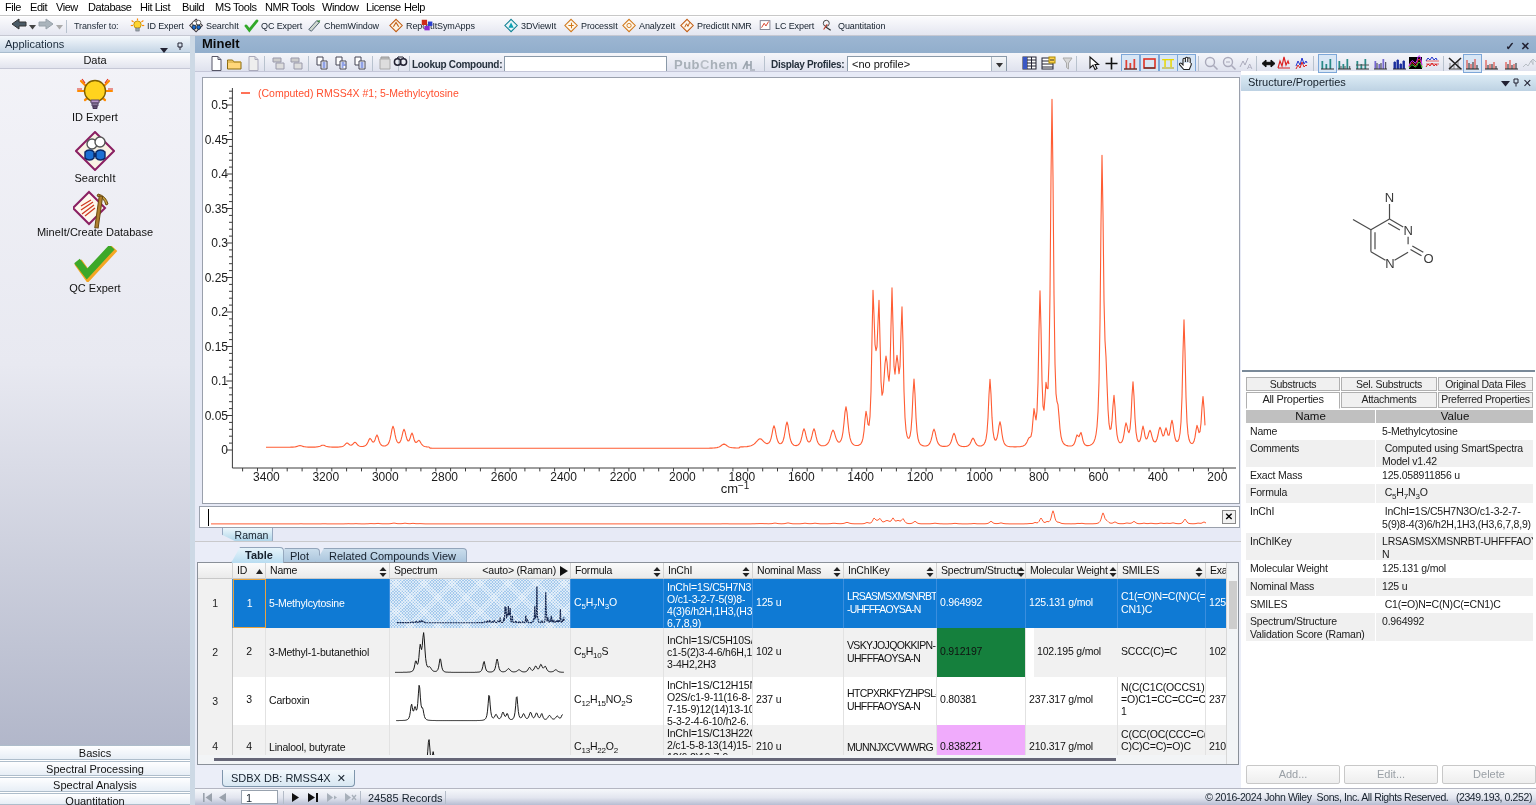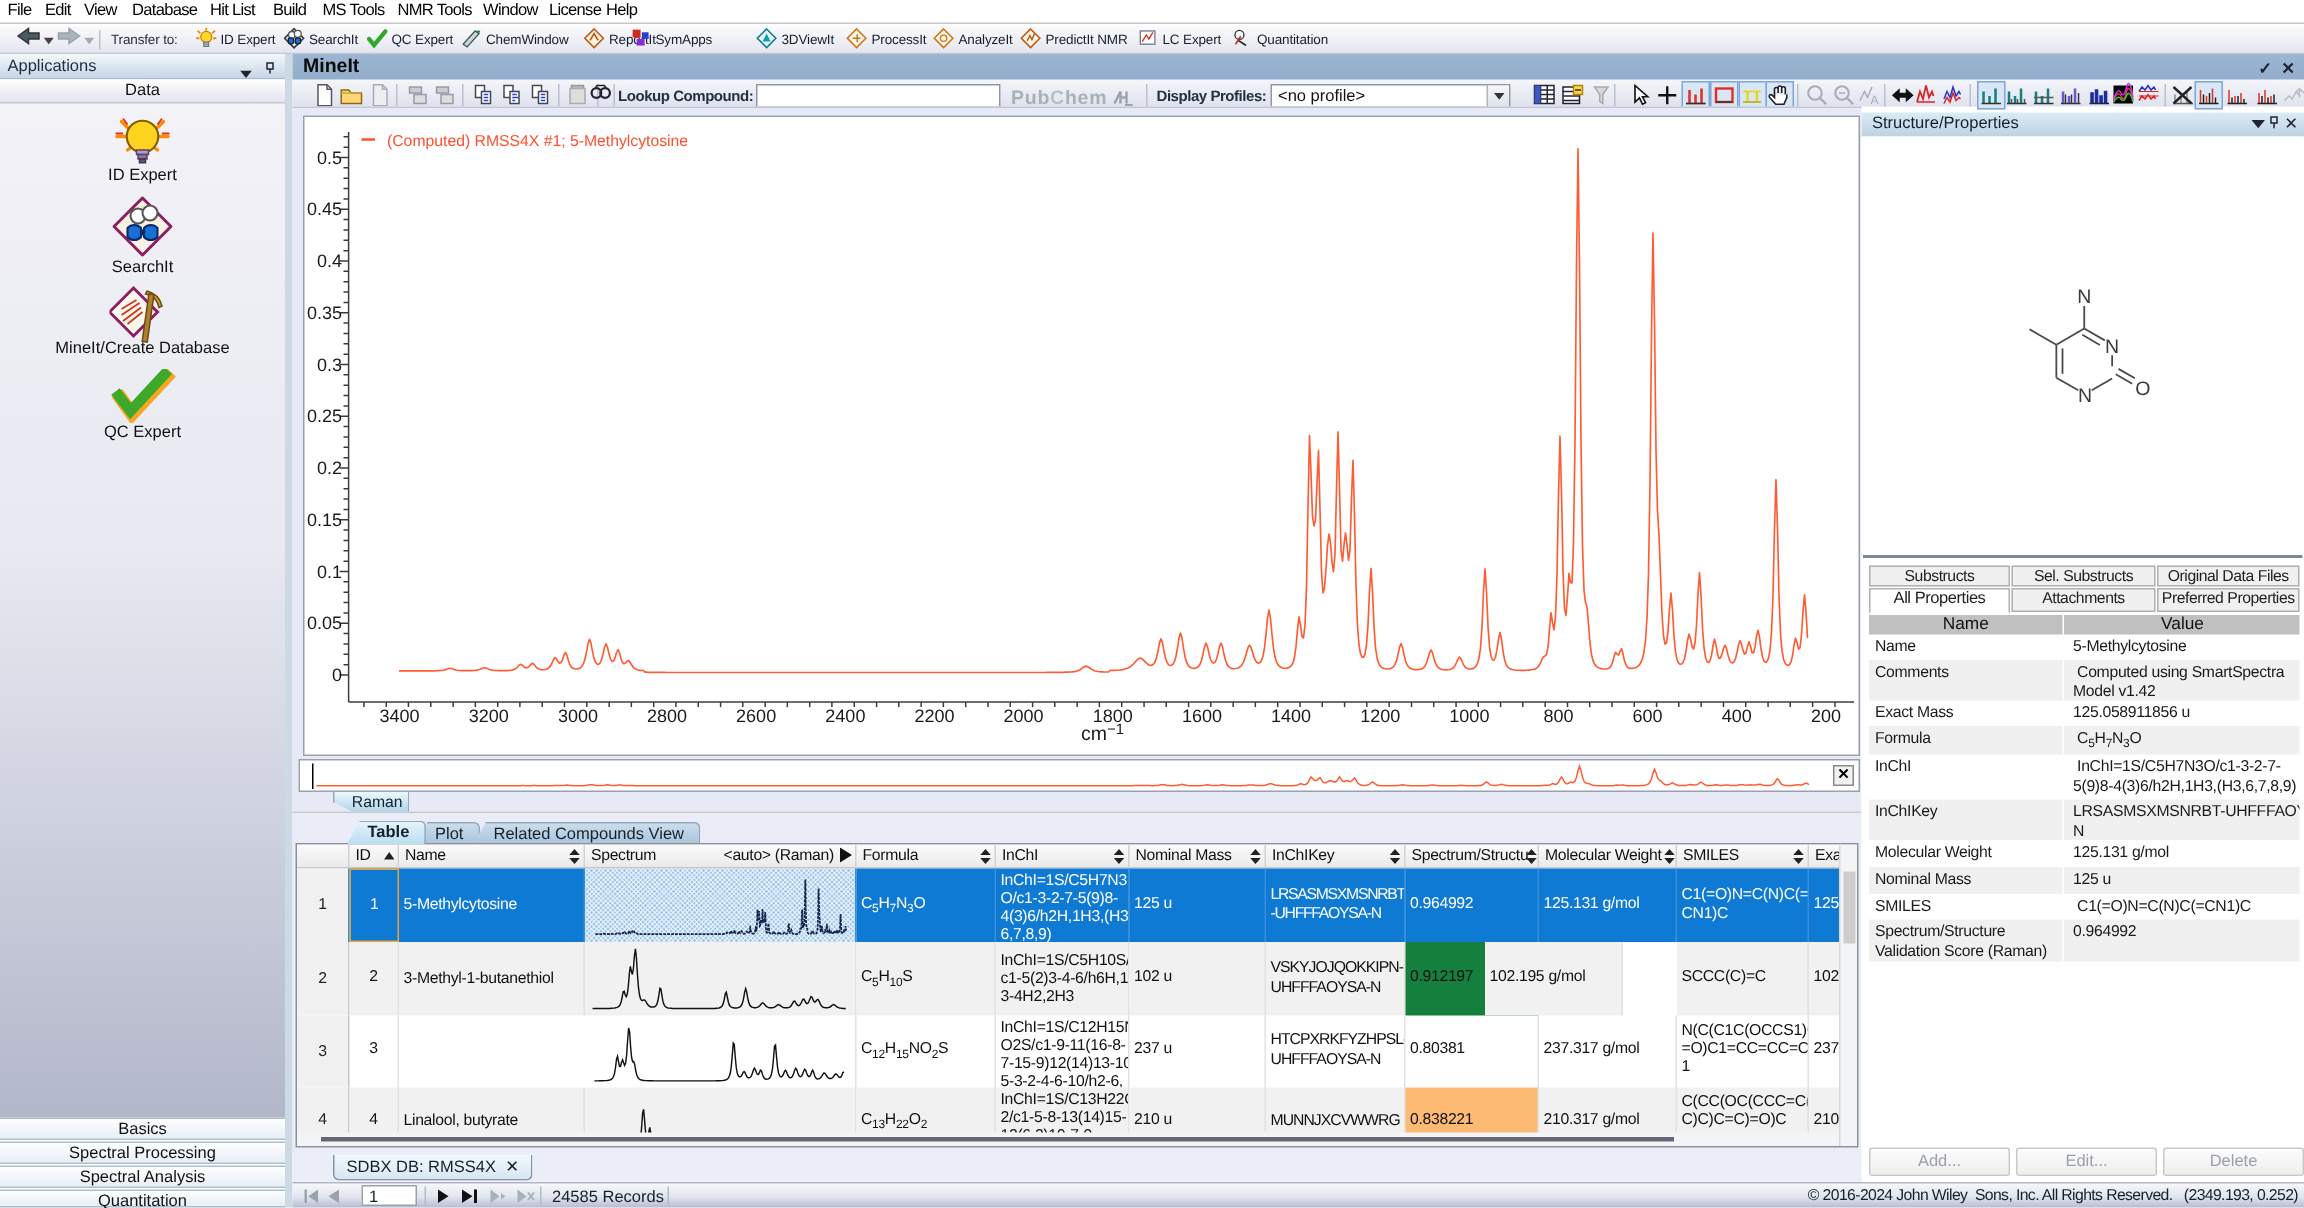--- a/index.html
+++ b/index.html
@@ -635,27 +635,28 @@
 <div class="gc" style="left:35px;width:33px;text-align:center;line-height:42px;background:#f1f1f1">2</div>
 <div class="gc" style="left:68px;width:124px;line-height:44px;background:#f1f1f1">3-Methyl-1-butanethiol</div>
 <div class="gc" style="left:192px;width:181px;background:#f1f1f1"><svg width="175" height="47" viewBox="0 0 180 48">
               <polyline points="2.1,43.4 2.8,43.4 3.5,43.4 4.2,43.4 4.9,43.4 5.6,43.4 6.3,43.4 7.0,43.4 7.7,43.4 8.4,43.4 9.1,43.4 9.8,43.4 10.5,43.3 11.2,43.3 11.9,43.3 12.6,43.3 13.3,43.3 14.0,43.3 14.7,43.2 15.4,43.2 16.1,43.1 16.8,43.1 17.5,43.0 18.2,42.8 18.9,42.6 19.6,42.3 20.3,41.8 21.0,40.8 21.7,38.9 22.4,35.6 23.1,31.9 23.8,31.6 24.5,34.1 25.2,35.2 25.9,33.5 26.6,28.3 27.3,19.7 28.0,14.5 28.7,17.7 29.4,20.0 30.1,16.0 30.8,7.3 31.5,2.5 32.2,9.0 32.9,20.4 33.6,29.1 34.3,34.1 35.0,36.7 35.7,37.8 36.4,37.9 37.1,37.6 37.8,37.6 38.5,38.3 39.2,39.5 39.9,40.6 40.6,41.4 41.3,41.9 42.0,42.3 42.7,42.4 43.4,42.4 44.1,42.4 44.8,42.1 45.5,41.5 46.2,40.4 46.9,38.1 47.6,34.0 48.3,29.5 49.0,30.0 49.7,34.8 50.4,38.7 51.1,40.8 51.8,41.9 52.5,42.4 53.2,42.8 53.9,43.0 54.6,43.1 55.3,43.2 56.0,43.2 56.7,43.3 57.4,43.3 58.1,43.3 58.8,43.3 59.5,43.3 60.2,43.4 60.9,43.4 61.6,43.4 62.3,43.4 63.0,43.4 63.7,43.4 64.4,43.4 65.1,43.4 65.8,43.4 66.5,43.4 67.2,43.4 67.9,43.4 68.6,43.4 69.3,43.4 70.0,43.4 70.7,43.4 71.4,43.4 72.1,43.4 72.8,43.4 73.5,43.4 74.2,43.4 74.9,43.4 75.6,43.4 76.3,43.4 77.0,43.4 77.7,43.4 78.4,43.4 79.1,43.4 79.8,43.4 80.5,43.4 81.2,43.4 81.9,43.4 82.6,43.4 83.3,43.4 84.0,43.4 84.7,43.3 85.4,43.3 86.1,43.3 86.8,43.2 87.5,43.2 88.2,43.1 88.9,43.0 89.6,42.7 90.3,42.3 91.0,41.5 91.7,40.0 92.4,37.2 93.1,33.3 93.8,32.2 94.5,35.5 95.2,39.0 95.9,41.0 96.6,42.0 97.3,42.5 98.0,42.8 98.7,42.9 99.4,43.0 100.1,43.0 100.8,43.0 101.5,42.9 102.2,42.7 102.9,42.4 103.6,41.9 104.3,41.0 105.0,39.3 105.7,36.3 106.4,32.1 107.1,29.7 107.8,32.1 108.5,36.3 109.2,39.3 109.9,41.0 110.6,41.9 111.3,42.4 112.0,42.6 112.7,42.8 113.4,42.8 114.1,42.8 114.8,42.6 115.5,42.4 116.2,42.0 116.9,41.3 117.6,40.5 118.3,39.7 119.0,39.6 119.7,40.1 120.4,41.0 121.1,41.8 121.8,42.3 122.5,42.6 123.2,42.8 123.9,42.9 124.6,42.9 125.3,42.8 126.0,42.7 126.7,42.5 127.4,42.1 128.1,41.6 128.8,41.0 129.5,40.7 130.2,40.9 130.9,41.4 131.6,42.0 132.3,42.4 133.0,42.7 133.7,42.8 134.4,42.9 135.1,42.9 135.8,42.8 136.5,42.7 137.2,42.4 137.9,41.9 138.6,41.0 139.3,39.7 140.0,38.5 140.7,38.3 141.4,39.3 142.1,40.5 142.8,41.2 143.5,41.4 144.2,41.0 144.9,40.1 145.6,38.6 146.3,37.1 147.0,36.9 147.7,38.1 148.4,39.4 149.1,40.0 149.8,39.7 150.5,38.6 151.2,36.7 151.9,35.2 152.6,35.6 153.3,37.3 154.0,38.7 154.7,39.0 155.4,38.3 156.1,37.3 156.8,37.2 157.5,38.5 158.2,40.2 158.9,41.3 159.6,42.1 160.3,42.5 161.0,42.7 161.7,42.8 162.4,42.9 163.1,42.8 163.8,42.7 164.5,42.5 165.2,42.2 165.9,41.6 166.6,41.0 167.3,40.7 168.0,40.9 168.7,41.5 169.4,42.1 170.1,42.5 170.8,42.8 171.5,43.0 172.2,43.1 172.9,43.2 173.6,43.3 174.3,43.3 175.0,43.3 175.7,43.3" fill="none" stroke="#111" stroke-width="1"></polyline>
             </svg></div>
 <div class="gc" style="left:373px;width:93px;line-height:42px;background:#f1f1f1">C<sub>5</sub>H<sub>1</sub><sub>0</sub>S</div>
 <div class="gc" style="left:466px;width:89px;padding-top:6px;background:#f1f1f1">InChI=1S/C5H10S/<br>c1-5(2)3-4-6/h6H,1,<br>3-4H2,2H3</div>
 <div class="gc" style="left:555px;width:91px;line-height:42px;background:#f1f1f1">102 u</div>
 <div class="gc" style="left:646px;width:93px;line-height:13px;padding-top:11px;background:#f1f1f1;letter-spacing:-0.65px">VSKYJOJQOKKIPN-<br>UHFFFAOYSA-N</div>
 <div class="gc" style="left:739px;width:89px;line-height:42px;background:#15803d">0.912197</div>
-<div class="gc" style="left:792px;width:92px;line-height:42px;background:#f1f1f1">102.195 g/mol</div>
+<div class="gc" style="left:836px;width:92px;line-height:42px;background:#f1f1f1">102.195 g/mol</div>
 <div class="gc" style="left:920px;width:88px;line-height:42px;background:#f1f1f1">SCCC(C)=C</div>
 <div class="gc" style="left:1008px;width:22px;line-height:42px;background:#f1f1f1">102</div>
 </div>
 <div class="gr" style="top:114px;height:48px">
 <div class="gc rown" style="left:0;width:35px;line-height:44px;text-align:center">3</div>
 <div class="gc" style="left:35px;width:33px;text-align:center;line-height:41px">3</div>
+<div class="gc" style="left:68px;width:124px;line-height:43px">Carboxin</div>
 <div class="gc" style="left:192px;width:181px"><svg width="175" height="46" viewBox="0 0 180 48">
               <polyline points="2.1,43.4 2.8,43.4 3.5,43.4 4.2,43.4 4.9,43.4 5.6,43.3 6.3,43.3 7.0,43.3 7.7,43.3 8.4,43.3 9.1,43.2 9.8,43.2 10.5,43.2 11.2,43.1 11.9,43.0 12.6,42.8 13.3,42.6 14.0,42.2 14.7,41.6 15.4,40.4 16.1,38.2 16.8,34.0 17.5,28.3 18.2,26.3 18.9,30.1 19.6,33.4 20.3,33.3 21.0,30.4 21.7,28.7 22.4,30.8 23.1,32.6 23.8,31.2 24.5,25.6 25.2,15.5 25.9,6.6 26.6,9.3 27.3,19.7 28.0,27.3 28.7,30.0 29.4,29.9 30.1,31.8 30.8,35.9 31.5,39.0 32.2,40.8 32.9,41.7 33.6,42.3 34.3,42.6 35.0,42.8 35.7,43.0 36.4,43.1 37.1,43.1 37.8,43.2 38.5,43.2 39.2,43.3 39.9,43.3 40.6,43.3 41.3,43.3 42.0,43.3 42.7,43.3 43.4,43.4 44.1,43.4 44.8,43.4 45.5,43.4 46.2,43.4 46.9,43.4 47.6,43.4 48.3,43.4 49.0,43.4 49.7,43.4 50.4,43.4 51.1,43.4 51.8,43.4 52.5,43.4 53.2,43.4 53.9,43.4 54.6,43.4 55.3,43.4 56.0,43.4 56.7,43.4 57.4,43.4 58.1,43.4 58.8,43.4 59.5,43.4 60.2,43.4 60.9,43.4 61.6,43.4 62.3,43.4 63.0,43.4 63.7,43.4 64.4,43.4 65.1,43.4 65.8,43.4 66.5,43.4 67.2,43.4 67.9,43.4 68.6,43.4 69.3,43.4 70.0,43.4 70.7,43.4 71.4,43.4 72.1,43.4 72.8,43.4 73.5,43.4 74.2,43.4 74.9,43.4 75.6,43.4 76.3,43.4 77.0,43.4 77.7,43.4 78.4,43.4 79.1,43.4 79.8,43.4 80.5,43.4 81.2,43.4 81.9,43.4 82.6,43.4 83.3,43.4 84.0,43.4 84.7,43.4 85.4,43.4 86.1,43.4 86.8,43.3 87.5,43.3 88.2,43.3 88.9,43.3 89.6,43.3 90.3,43.2 91.0,43.2 91.7,43.1 92.4,43.0 93.1,42.8 93.8,42.6 94.5,42.2 95.2,41.5 95.9,40.3 96.6,38.1 97.3,33.6 98.0,25.8 98.7,17.1 99.4,18.0 100.1,27.0 100.8,34.2 101.5,38.1 102.2,39.9 102.9,40.6 103.6,40.6 104.3,40.0 105.0,38.7 105.7,37.2 106.4,36.9 107.1,38.1 107.8,39.7 108.5,40.8 109.2,41.3 109.9,41.3 110.6,40.9 111.3,39.9 112.0,38.1 112.7,35.8 113.4,34.5 114.1,35.6 114.8,37.6 115.5,38.9 116.2,39.0 116.9,37.7 117.6,35.9 118.3,36.4 119.0,38.8 119.7,40.7 120.4,41.7 121.1,42.1 121.8,42.3 122.5,42.2 123.2,42.0 123.9,41.5 124.6,40.5 125.3,38.6 126.0,34.8 126.7,27.9 127.4,19.3 128.1,18.5 128.8,26.5 129.5,33.9 130.2,37.9 130.9,39.8 131.6,40.5 132.3,40.5 133.0,39.9 133.7,38.5 134.4,36.7 135.1,36.1 135.8,37.3 136.5,39.1 137.2,40.4 137.9,41.1 138.6,41.2 139.3,40.9 140.0,40.0 140.7,38.3 141.4,36.1 142.1,34.6 142.8,35.4 143.5,37.6 144.2,39.4 144.9,40.3 145.6,40.5 146.3,39.9 147.0,38.5 147.7,36.6 148.4,35.3 149.1,36.1 149.8,38.1 150.5,39.7 151.2,40.4 151.9,40.2 152.6,39.1 153.3,37.0 154.0,36.0 154.7,37.8 155.4,40.0 156.1,41.3 156.8,41.9 157.5,42.1 158.2,42.0 158.9,41.7 159.6,41.1 160.3,40.1 161.0,38.9 161.7,38.0 162.4,38.1 163.1,39.0 163.8,40.2 164.5,41.1 165.2,41.6 165.9,41.8 166.6,41.8 167.3,41.5 168.0,40.9 168.7,40.0 169.4,39.0 170.1,38.5 170.8,39.0 171.5,39.9 172.2,40.7 172.9,41.0 173.6,40.6 174.3,39.4 175.0,37.6 175.7,37.1" fill="none" stroke="#111" stroke-width="1"></polyline>
             </svg></div>
 <div class="gc" style="left:373px;width:93px;line-height:41px">C<sub>1</sub><sub>2</sub>H<sub>1</sub><sub>5</sub>NO<sub>2</sub>S</div>
 <div class="gc" style="left:466px;width:89px">InChI=1S/C12H15N<br>O2S/c1-9-11(16-8-<br>7-15-9)12(14)13-10-<br>5-3-2-4-6-10/h2-6,</div>
 <div class="gc" style="left:555px;width:91px;line-height:41px">237 u</div>
 <div class="gc" style="left:646px;width:93px;line-height:13px;padding-top:10px;letter-spacing:-0.65px">HTCPXRKFYZHPSL-<br>UHFFFAOYSA-N</div>
 <div class="gc" style="left:739px;width:89px;line-height:41px">0.80381</div>
 <div class="gc" style="left:828px;width:92px;line-height:41px">237.317 g/mol</div>
 <div class="gc" style="left:920px;width:88px;padding-top:4px">N(C(C1C(OCCS1)C<br>=O)C1=CC=CC=C<br>1</div>
@@ -665,21 +666,21 @@
 <div class="gc rown" style="left:0;width:35px;background:#f1f1f1;line-height:38px;text-align:center">4</div>
 <div class="gc" style="left:35px;width:33px;text-align:center;line-height:38px;background:#f1f1f1">4</div>
 <div class="gc" style="left:68px;width:124px;line-height:40px;background:#f1f1f1">Linalool, butyrate</div>
 <div class="gc" style="left:192px;width:181px;background:#f1f1f1"><svg width="175" height="32" viewBox="0 0 180 32">
               <polyline points="2.1,45.5 2.8,45.5 3.5,45.5 4.2,45.5 4.9,45.5 5.6,45.5 6.3,45.5 7.0,45.5 7.7,45.5 8.4,45.5 9.1,45.5 9.8,45.5 10.5,45.5 11.2,45.5 11.9,45.5 12.6,45.5 13.3,45.5 14.0,45.5 14.7,45.5 15.4,45.5 16.1,45.5 16.8,45.4 17.5,45.4 18.2,45.4 18.9,45.4 19.6,45.4 20.3,45.4 21.0,45.4 21.7,45.4 22.4,45.4 23.1,45.4 23.8,45.3 24.5,45.3 25.2,45.3 25.9,45.2 26.6,45.1 27.3,45.0 28.0,44.9 28.7,44.6 29.4,44.2 30.1,43.4 30.8,42.0 31.5,39.6 32.2,37.1 32.9,36.9 33.6,37.7 34.3,36.8 35.0,32.9 35.7,25.1 36.4,15.3 37.1,12.5 37.8,20.2 38.5,28.8 39.2,33.0 39.9,32.8 40.6,28.6 41.3,24.9 42.0,28.5 42.7,35.2 43.4,39.7 44.1,42.1 44.8,43.4 45.5,44.1 46.2,44.5 46.9,44.8 47.6,45.0 48.3,45.1 49.0,45.2 49.7,45.2 50.4,45.3 51.1,45.3 51.8,45.3 52.5,45.4 53.2,45.4 53.9,45.4 54.6,45.4 55.3,45.4 56.0,45.4 56.7,45.4 57.4,45.4 58.1,45.4 58.8,45.5 59.5,45.5 60.2,45.5 60.9,45.5 61.6,45.5 62.3,45.5 63.0,45.5 63.7,45.5 64.4,45.5 65.1,45.5 65.8,45.5 66.5,45.5 67.2,45.5 67.9,45.5 68.6,45.5 69.3,45.5 70.0,45.5 70.7,45.5 71.4,45.5 72.1,45.5 72.8,45.5 73.5,45.5 74.2,45.5 74.9,45.5 75.6,45.5 76.3,45.5 77.0,45.5 77.7,45.5 78.4,45.5 79.1,45.5 79.8,45.5 80.5,45.5 81.2,45.5 81.9,45.5 82.6,45.5 83.3,45.5 84.0,45.5 84.7,45.5 85.4,45.5 86.1,45.5 86.8,45.5 87.5,45.5 88.2,45.5 88.9,45.5 89.6,45.5 90.3,45.5 91.0,45.5 91.7,45.5 92.4,45.5 93.1,45.5 93.8,45.5 94.5,45.5 95.2,45.5 95.9,45.5 96.6,45.5 97.3,45.5 98.0,45.5 98.7,45.5 99.4,45.5 100.1,45.5 100.8,45.5 101.5,45.5 102.2,45.5 102.9,45.5 103.6,45.5 104.3,45.5 105.0,45.5 105.7,45.5 106.4,45.5 107.1,45.5 107.8,45.5 108.5,45.5 109.2,45.5 109.9,45.5 110.6,45.5 111.3,45.5 112.0,45.5 112.7,45.5 113.4,45.5 114.1,45.5 114.8,45.5 115.5,45.5 116.2,45.5 116.9,45.5 117.6,45.5 118.3,45.5 119.0,45.5 119.7,45.5 120.4,45.5 121.1,45.5 121.8,45.5 122.5,45.5 123.2,45.5 123.9,45.5 124.6,45.5 125.3,45.5 126.0,45.5 126.7,45.5 127.4,45.5 128.1,45.5 128.8,45.5 129.5,45.5 130.2,45.5 130.9,45.5 131.6,45.5 132.3,45.5 133.0,45.5 133.7,45.5 134.4,45.5 135.1,45.5 135.8,45.5 136.5,45.5 137.2,45.5 137.9,45.5 138.6,45.5 139.3,45.5 140.0,45.5 140.7,45.5 141.4,45.5 142.1,45.5 142.8,45.5 143.5,45.5 144.2,45.5 144.9,45.5 145.6,45.5 146.3,45.5 147.0,45.5 147.7,45.5 148.4,45.5 149.1,45.5 149.8,45.5 150.5,45.5 151.2,45.5 151.9,45.5 152.6,45.5 153.3,45.5 154.0,45.5 154.7,45.5 155.4,45.5 156.1,45.5 156.8,45.5 157.5,45.5 158.2,45.5 158.9,45.5 159.6,45.5 160.3,45.5 161.0,45.5 161.7,45.5 162.4,45.5 163.1,45.5 163.8,45.5 164.5,45.5 165.2,45.5 165.9,45.5 166.6,45.5 167.3,45.5 168.0,45.5 168.7,45.5 169.4,45.5 170.1,45.5 170.8,45.5 171.5,45.5 172.2,45.5 172.9,45.5 173.6,45.5 174.3,45.5 175.0,45.5 175.7,45.5" fill="none" stroke="#111" stroke-width="1"></polyline>
             </svg></div>
 <div class="gc" style="left:373px;width:93px;line-height:38px;background:#f1f1f1">C<sub>1</sub><sub>3</sub>H<sub>2</sub><sub>2</sub>O<sub>2</sub></div>
 <div class="gc" style="left:466px;width:89px;background:#f1f1f1">InChI=1S/C13H22O<br>2/c1-5-8-13(14)15-<br>12(6,2)10-7-9</div>
 <div class="gc" style="left:555px;width:91px;line-height:38px;background:#f1f1f1">210 u</div>
 <div class="gc" style="left:646px;width:93px;line-height:13px;padding-top:16px;background:#f1f1f1;letter-spacing:-0.65px">MUNNJXCVWWRG<br>OR-UHFFFAOYSA-</div>
-<div class="gc" style="left:739px;width:89px;line-height:38px;background:#fdba74">0.838221</div>
+<div class="gc" style="left:739px;width:89px;line-height:38px;background:#f0abfc">0.838221</div>
 <div class="gc" style="left:828px;width:92px;line-height:38px;background:#f1f1f1">210.317 g/mol</div>
 <div class="gc" style="left:920px;width:88px;padding-top:3px;background:#f1f1f1">C(CC(OC(CCC=C(<br>C)C)C=C)=O)C</div>
 <div class="gc" style="left:1008px;width:22px;line-height:38px;background:#f1f1f1">210</div>
 </div>
 <div id="hscroll">
           <div class="thumb"></div>
         </div>
 <div id="vscroll">
           <div class="thumb"></div>
         </div>

